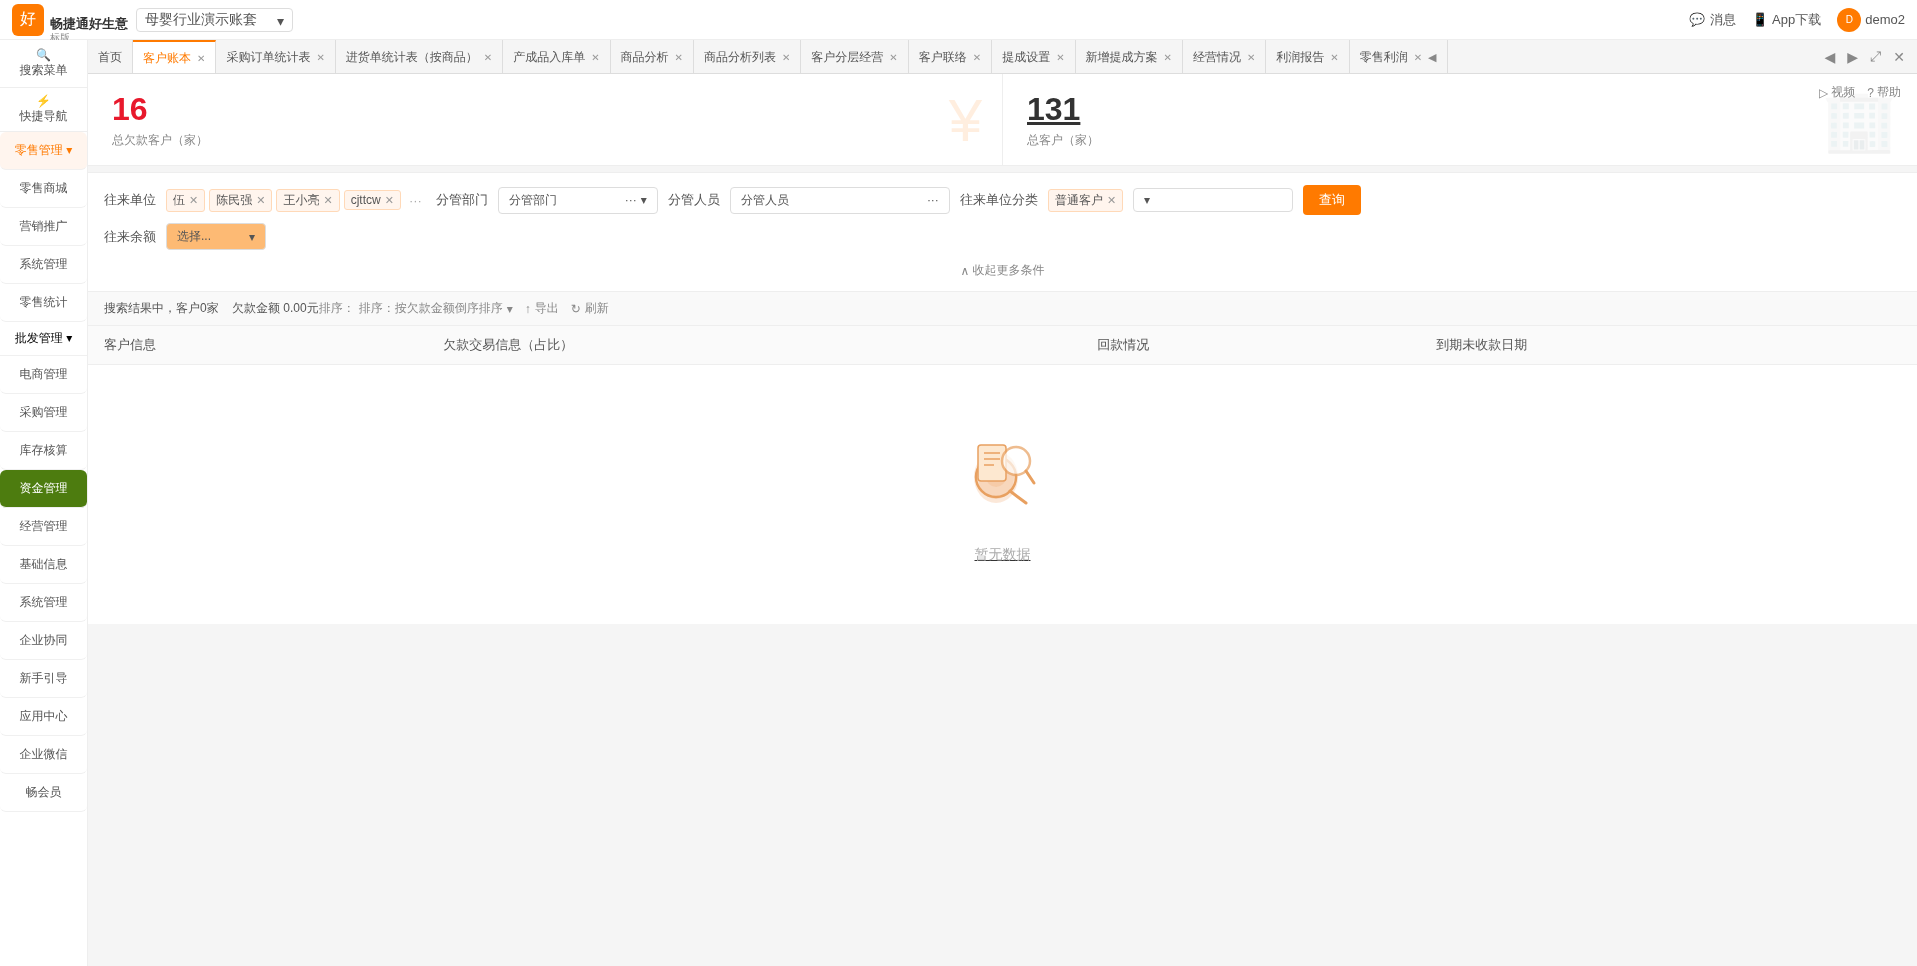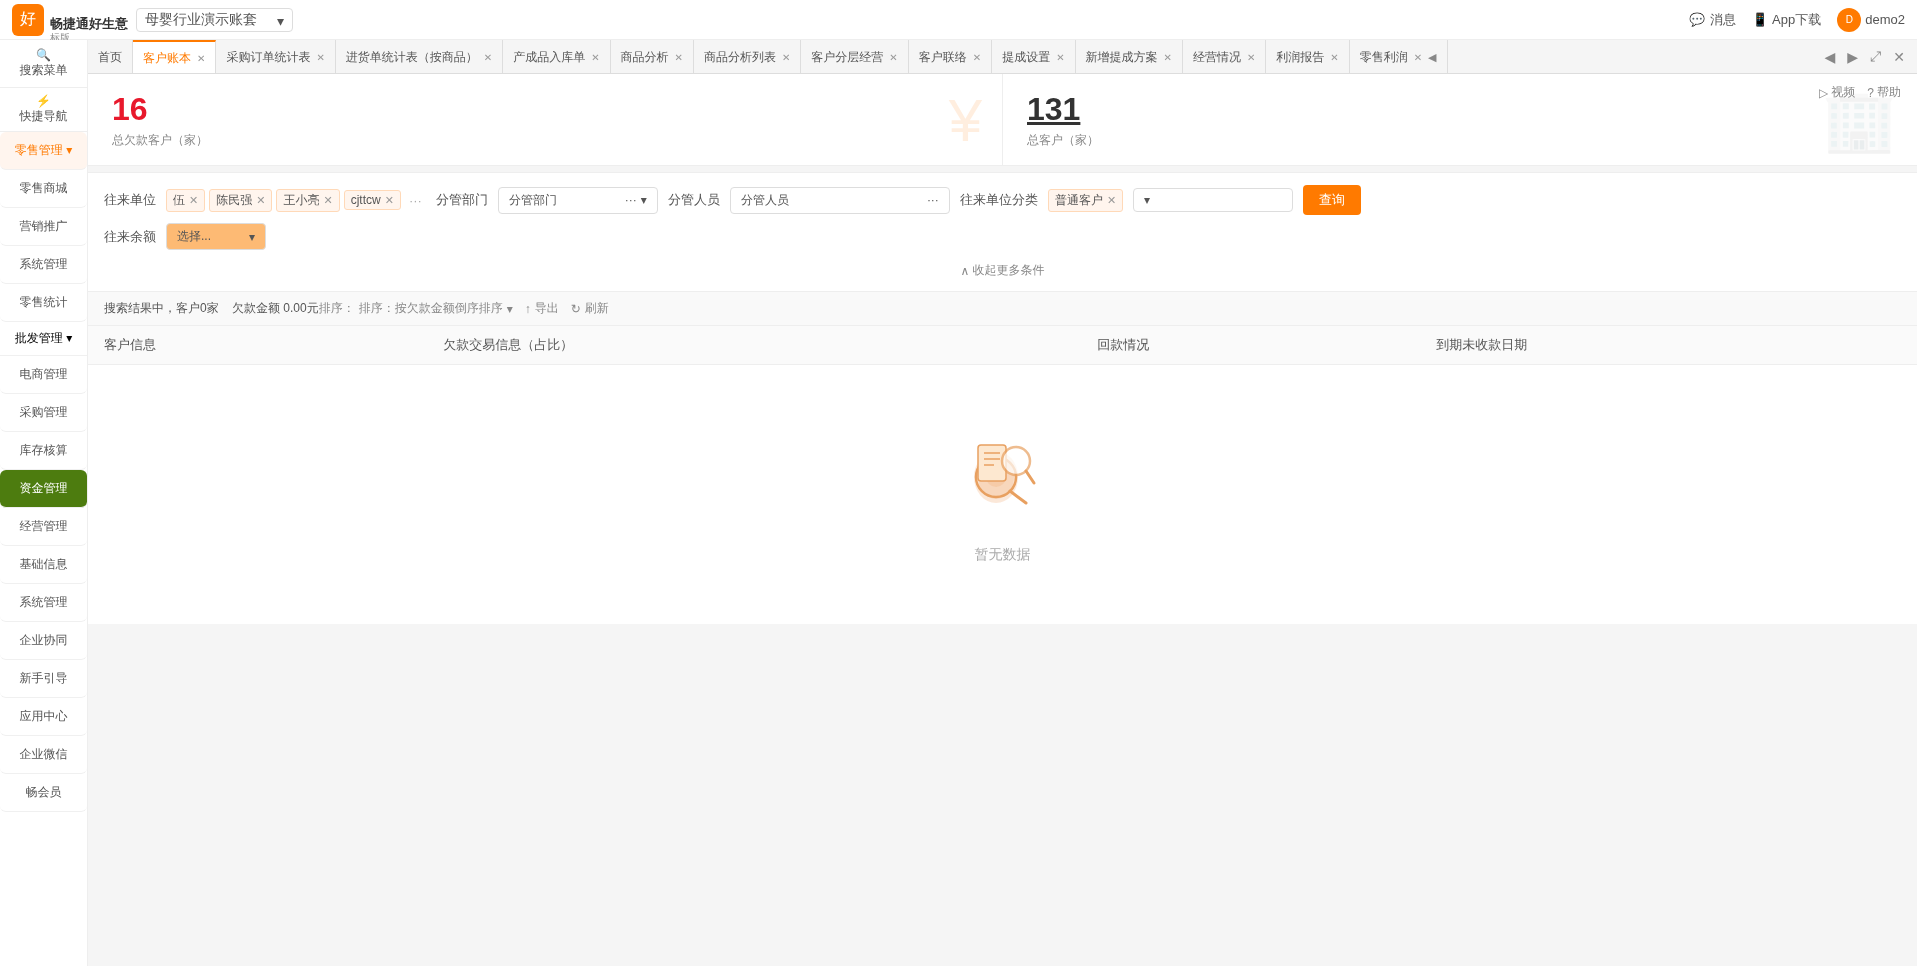--- a/index.html
+++ b/index.html
@@ -386,21 +386,21 @@
         <thead>
           <tr>
             <th>客户信息</th>
             <th>欠款交易信息（占比）</th>
             <th>回款情况</th>
             <th>到期未收款日期</th>
           </tr>
         </thead>
         <tbody>
           <tr>
-            <td colspan="4" style="text-align:center;padding:0;">
+            <td colspan="4" style="text-align:center;padding:0;text-decoration:underline;">
               <div class="empty-state">
                 <div class="empty-icon">
                   
                   <svg width="90" height="90" viewBox="0 0 90 90" fill="none" xmlns="http://www.w3.org/2000/svg">
                     <ellipse cx="38" cy="52" rx="22" ry="26" fill="#f5c6a0" opacity="0.4"></ellipse>
                     <ellipse cx="38" cy="52" rx="18" ry="22" fill="#f5c6a0" opacity="0.5"></ellipse>
                     <circle cx="38" cy="52" r="20" stroke="#e8a060" stroke-width="2.5" fill="none"></circle>
                     <path d="M52 66 L68 78" stroke="#e8a060" stroke-width="3" stroke-linecap="round"></path>
                     <circle cx="38" cy="52" r="10" fill="#f5c6a0" opacity="0.7"></circle>
                     <path d="M30 48 Q38 40 46 48" stroke="#e8a060" stroke-width="2" fill="none"></path>

